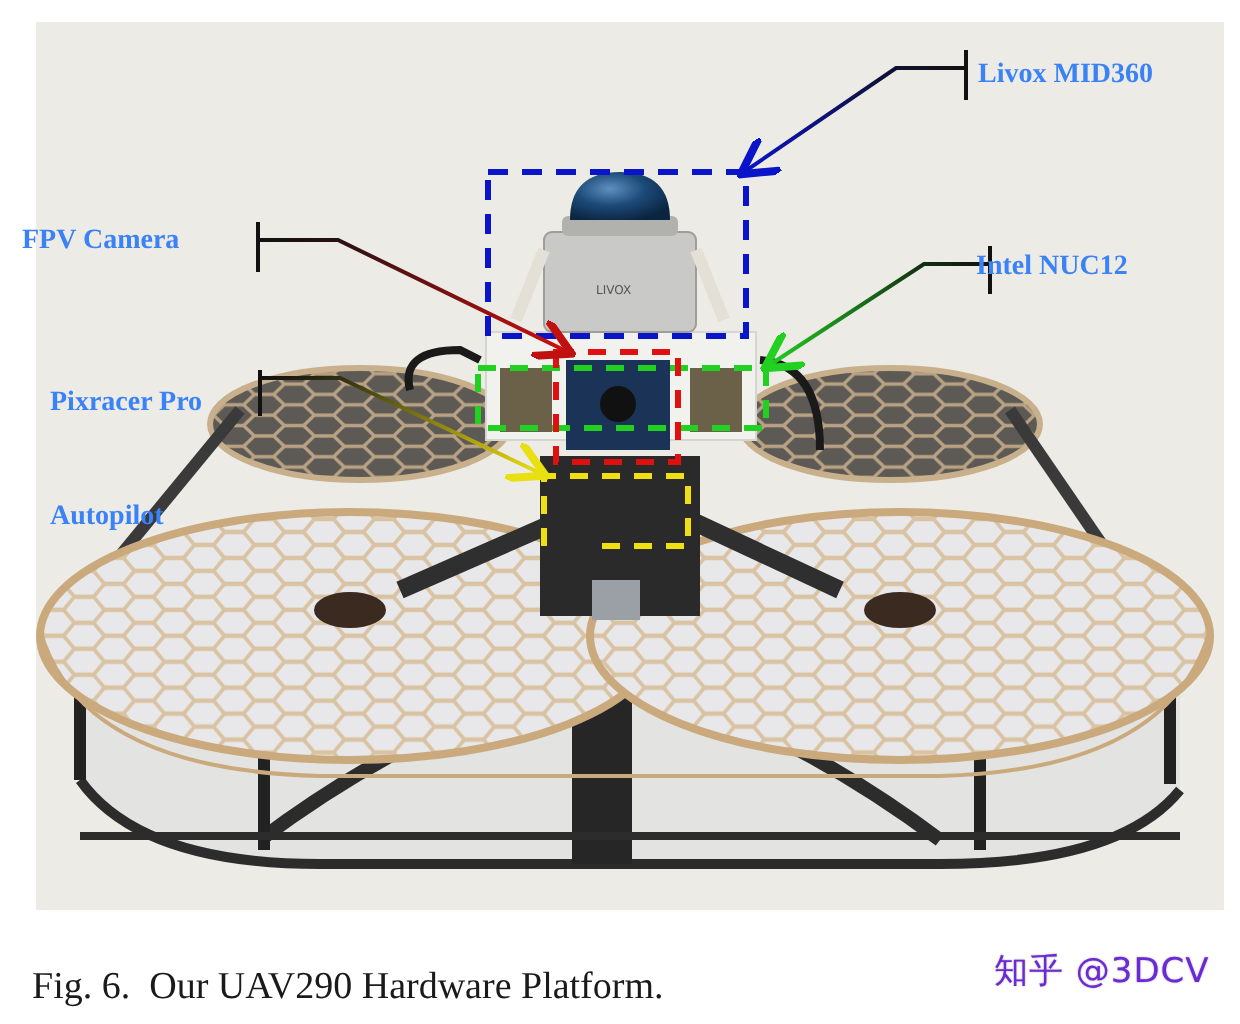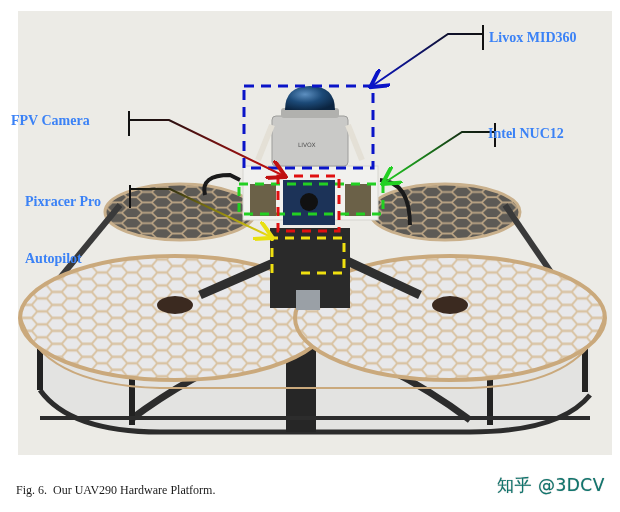--- a/index.html
+++ b/index.html
@@ -1,21 +1,21 @@
 <!DOCTYPE html>
 <html><head>
 <meta charset="utf-8">
 <style>
   html, body { margin:0; padding:0; background:#ffffff; }
   body { width:620px; height:512px; position:relative; overflow:hidden; font-family:"Liberation Serif","DejaVu Serif",serif; }
   .figure { position:absolute; left:18px; top:11px; width:594px; height:444px; background:#ecebe6; overflow:hidden; }
   .figure svg { position:absolute; left:0; top:0; }
   .label { position:absolute; font-family:"Liberation Serif","DejaVu Serif",serif; font-weight:bold; font-size:14px; color:#3b82f6; line-height:24px; white-space:nowrap; }
-  .caption { position:absolute; left:16px; top:483px; font-size:12px; color:#1a1a1a; font-family:"Liberation Serif","DejaVu Serif",serif; white-space:pre; }
-  .watermark { position:absolute; left:497px; top:474px; font-size:17px; color:#0f766e; font-family:"DejaVu Sans",sans-serif; text-shadow: 0 0 1px #9a9a9a; letter-spacing:0.5px; }
+  .caption { position:absolute; left:16px; top:483px; font-size:19px; color:#1a1a1a; font-family:"Liberation Serif","DejaVu Serif",serif; white-space:pre; }
+  .watermark { position:absolute; left:497px; top:474px; font-size:17px; color:#6d28d9; font-family:"DejaVu Sans",sans-serif; text-shadow: 0 0 1px #9a9a9a; letter-spacing:0.5px; }
 </style>
 </head>
 <body>
 
 <div class="figure">
   <svg width="594" height="444" viewBox="18 11 594 444" xmlns="http://www.w3.org/2000/svg">
     <defs>
       <pattern id="hex" width="30" height="17.3" patternUnits="userSpaceOnUse" patternTransform="scale(1,0.75)">
         <rect width="30" height="17.3" fill="#d9c3a3"></rect>
         <polygon points="3,8.65 7.5,1.5 16.5,1.5 21,8.65 16.5,15.8 7.5,15.8" fill="#e8e8ea"></polygon>

